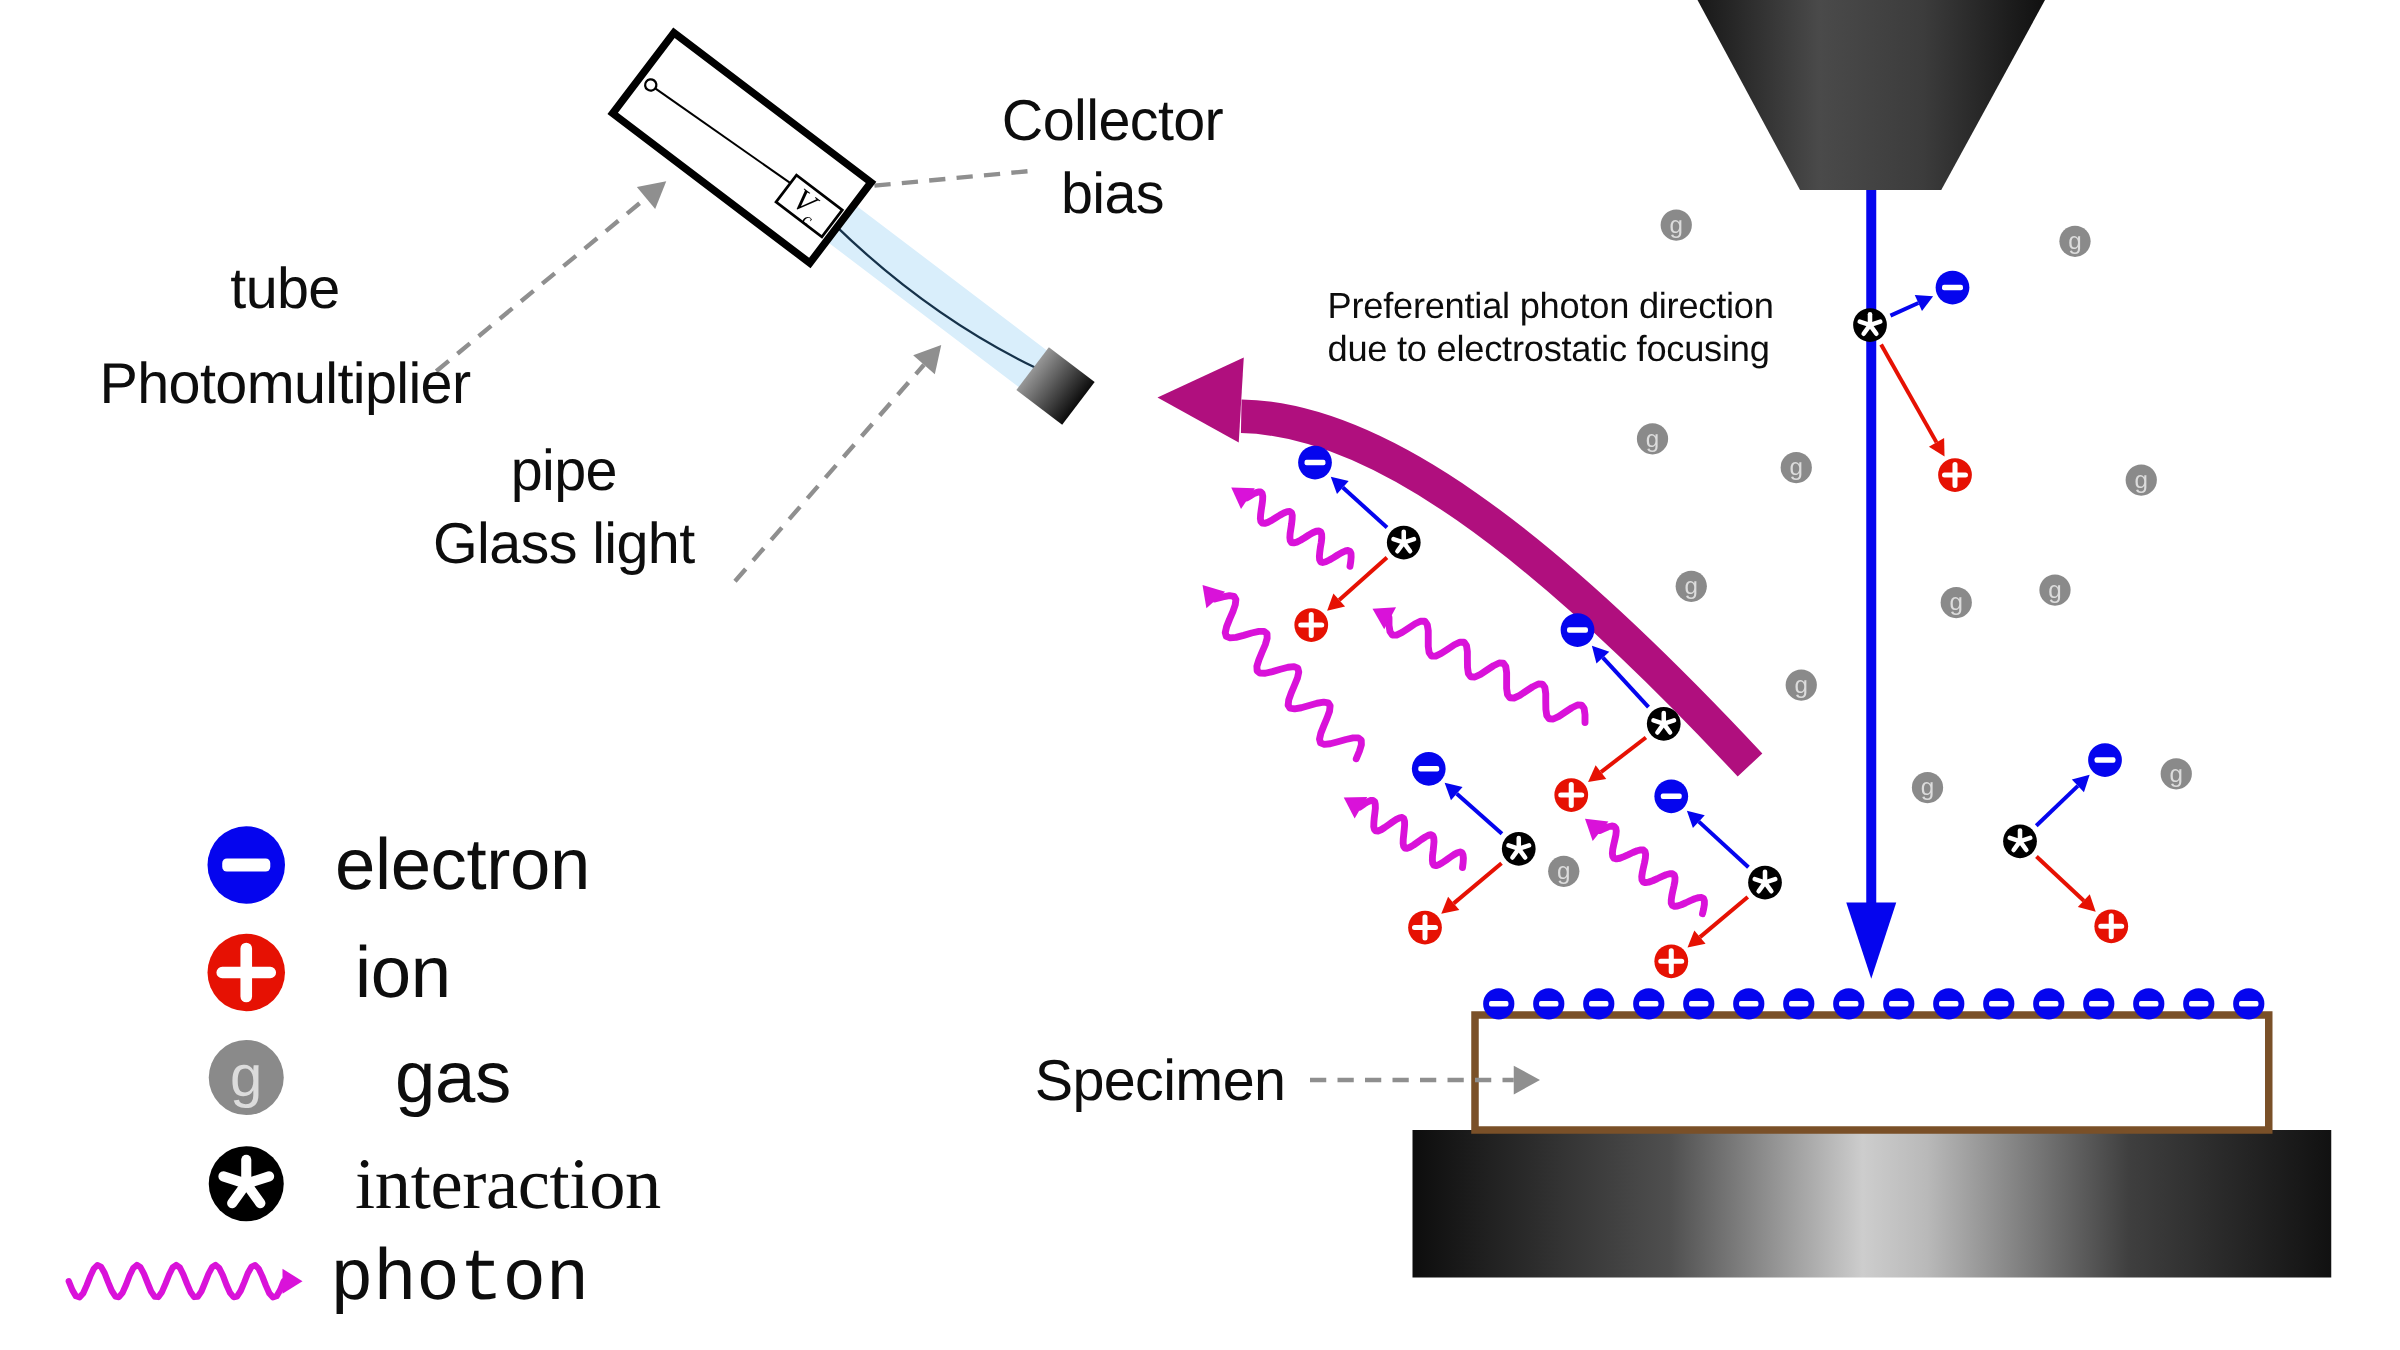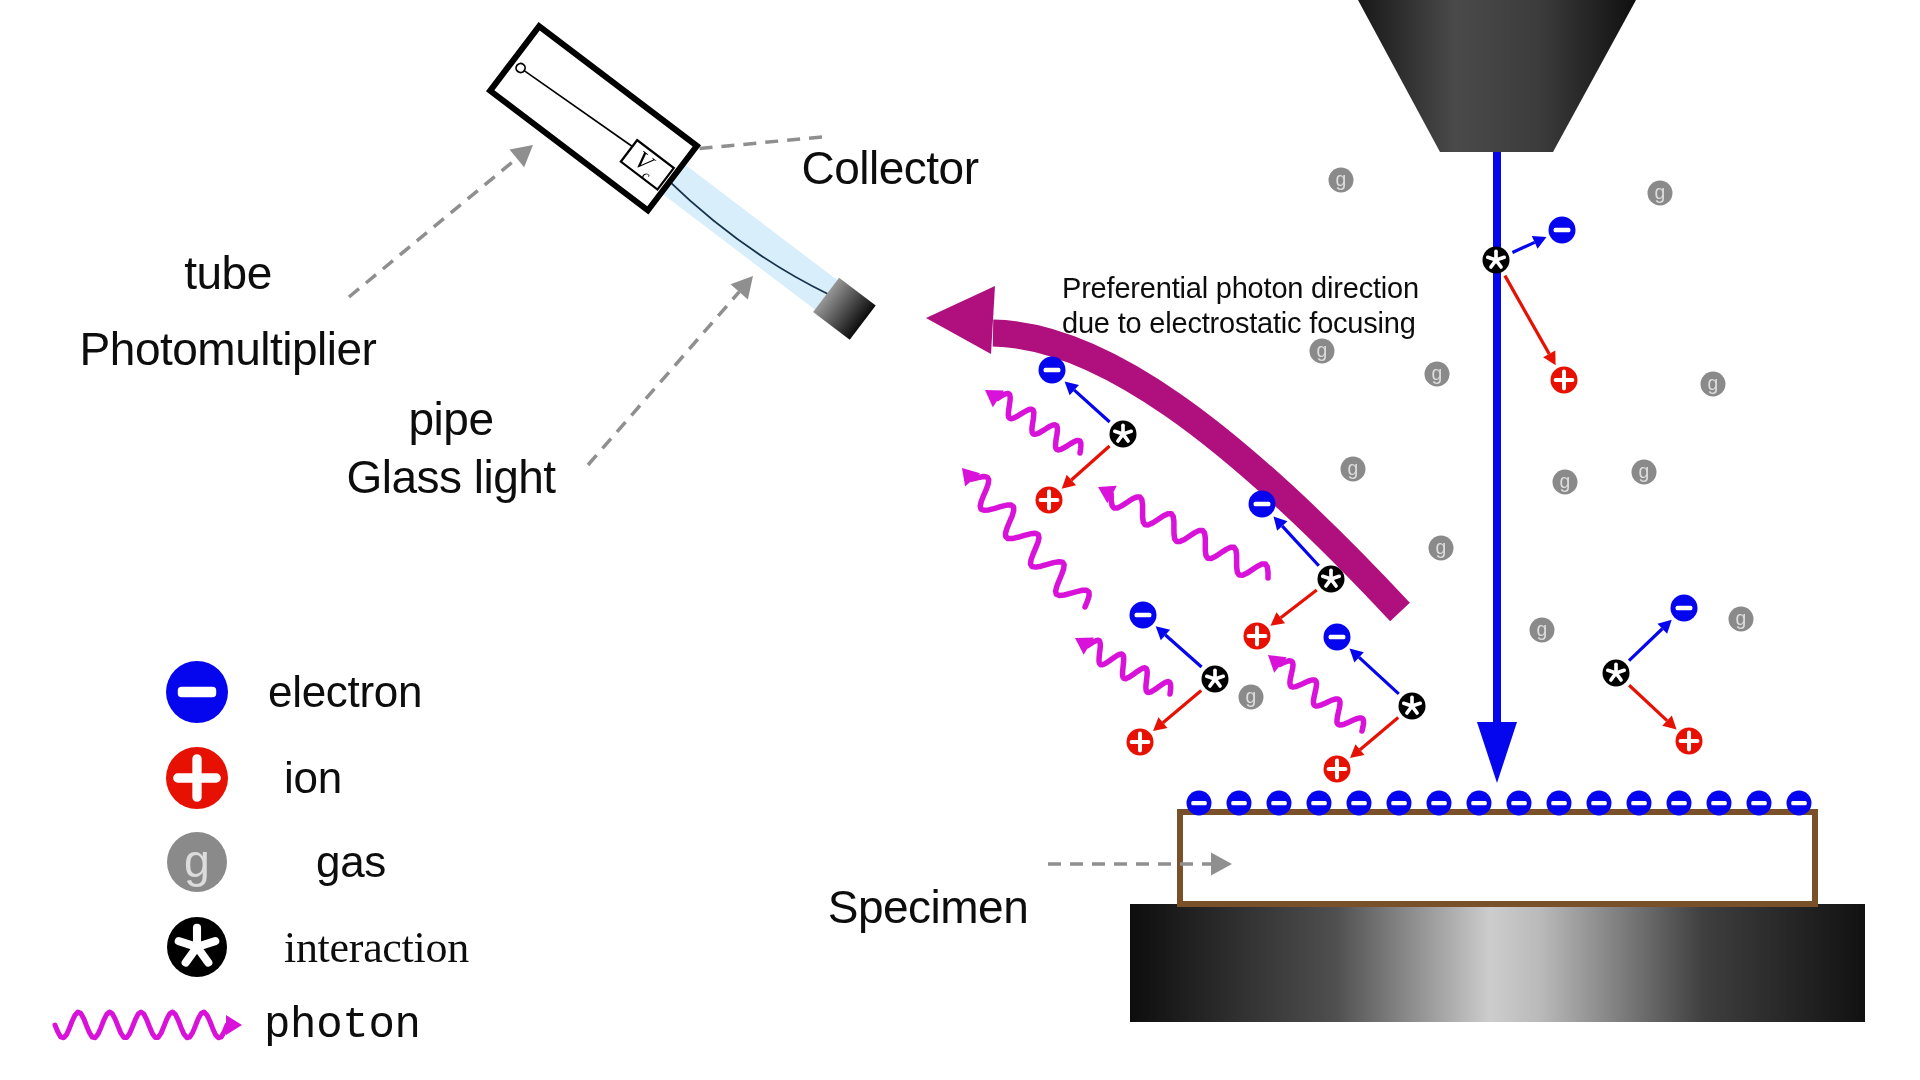--- a/index.html
+++ b/index.html
@@ -1,23 +1,23 @@
 <!DOCTYPE html>
 <html><head>
 <meta charset="utf-8">
 <style>
   html,body{margin:0;padding:0;background:#fff;}
   .stage{position:relative;width:1920px;height:1080px;background:#fff;overflow:hidden;
          font-family:"Liberation Sans",sans-serif;color:var(--text,#0d0d0d);}
   svg{position:absolute;left:0;top:0;}
   .lbl{position:absolute;transform:translate(-50%,-50%);text-align:center;
-       font-size:46px;letter-spacing:-0.5px;line-height:58px;white-space:nowrap;color:var(--text,#0d0d0d);margin-top:43px;}
+       font-size:46px;letter-spacing:-0.5px;line-height:58px;white-space:nowrap;color:var(--text,#0d0d0d);}
   .lbl.pm{line-height:76px;}
   .lbl.small{font-size:29px;letter-spacing:-0.2px;line-height:35px;transform:none;text-align:left;}
-  .legend-label{position:absolute;transform:translateY(-50%);font-size:44px;letter-spacing:-0.3px;
+  .legend-label{position:absolute;transform:translateY(-50%);font-size:58px;letter-spacing:-0.3px;
                 white-space:nowrap;color:var(--text,#0d0d0d);}
 </style>
 </head>
 <body style="--text: #0d0d0d;">
 
 <div class="stage">
 
   <svg width="1920" height="1080" viewBox="0 0 1920 1080">
     <defs>
       <linearGradient id="coneGrad" x1="0" y1="0" x2="1" y2="0">
@@ -398,20 +398,21 @@
       </g>
   </svg>
 
   <div class="lbl pm" style="left:228px;top:268px;">
     <div>tube</div>
     <div>Photomultiplier</div>
   </div>
 
   <div class="lbl" style="left:890px;top:125px;">
     <div>Collector</div>
+    <div>bias</div>
   </div>
 
   <div class="lbl" style="left:451px;top:405px;">
     <div>pipe</div>
     <div>Glass light</div>
   </div>
 
   <div class="lbl small" style="left:1062px;top:228px;">
     <div>Preferential photon direction</div>
     <div>due to electrostatic focusing</div>

